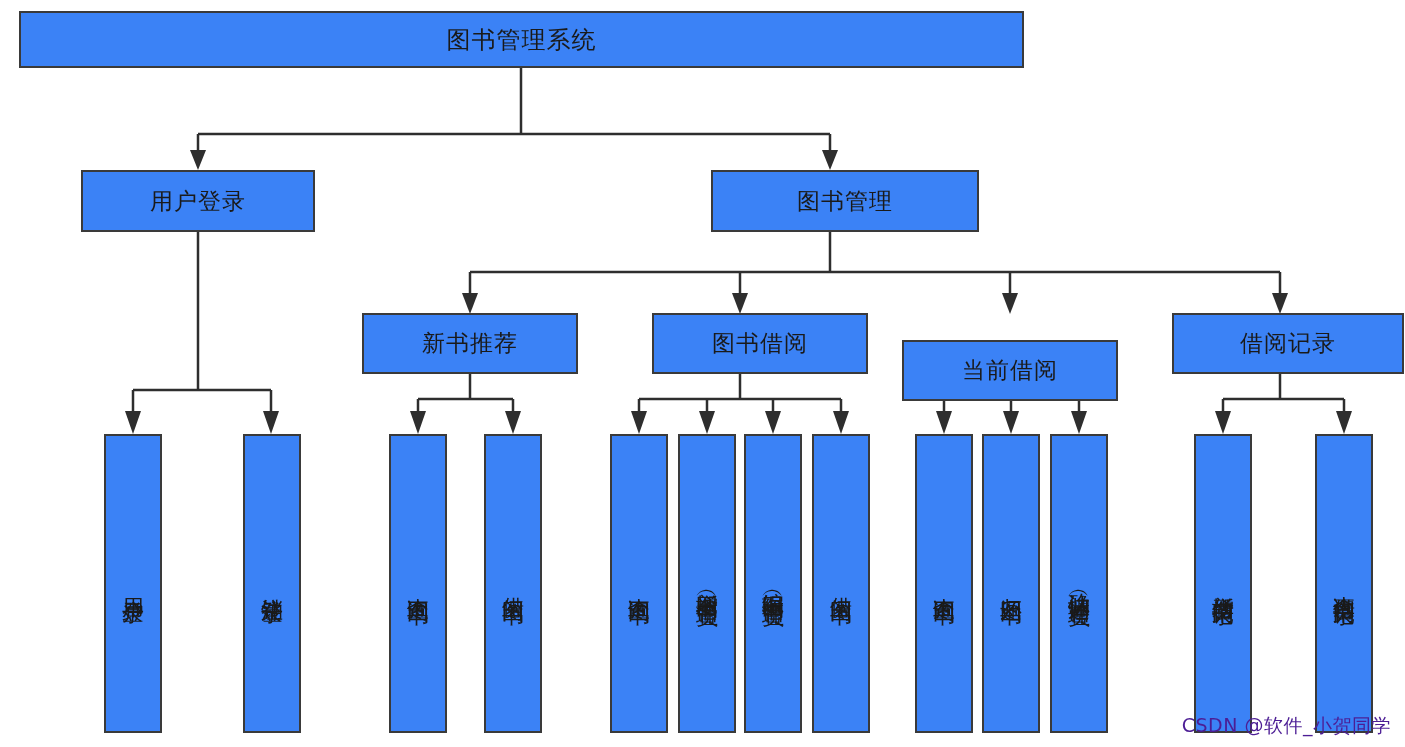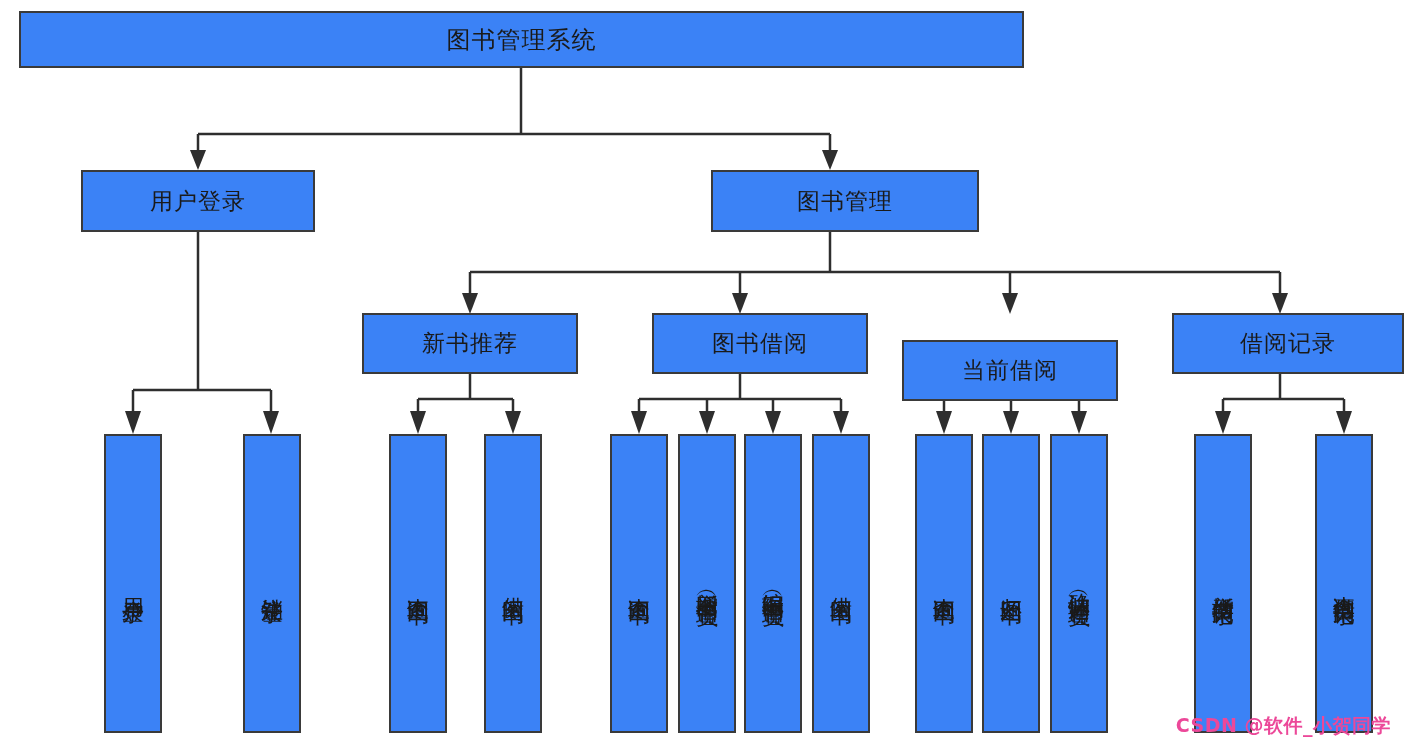--- a/index.html
+++ b/index.html
@@ -59,24 +59,23 @@
   }
   .arrowhead {
     fill: #2e2e2e;
     stroke: none;
   }
   .watermark {
     position: absolute;
     right: 14px;
     bottom: 8px;
     font-size: 19px;
-    color: #ec4899;
+    color: #4c1d95;
     letter-spacing: 0.5px;
     white-space: nowrap;
-    font-weight: bold;
   }
 </style>
 </head>
 <body>
 
 <div id="canvas">
 
   <svg class="wires" viewBox="0 0 1405 747">
 
     <path class="wire" d="M 521 68 L 521 134"></path>

